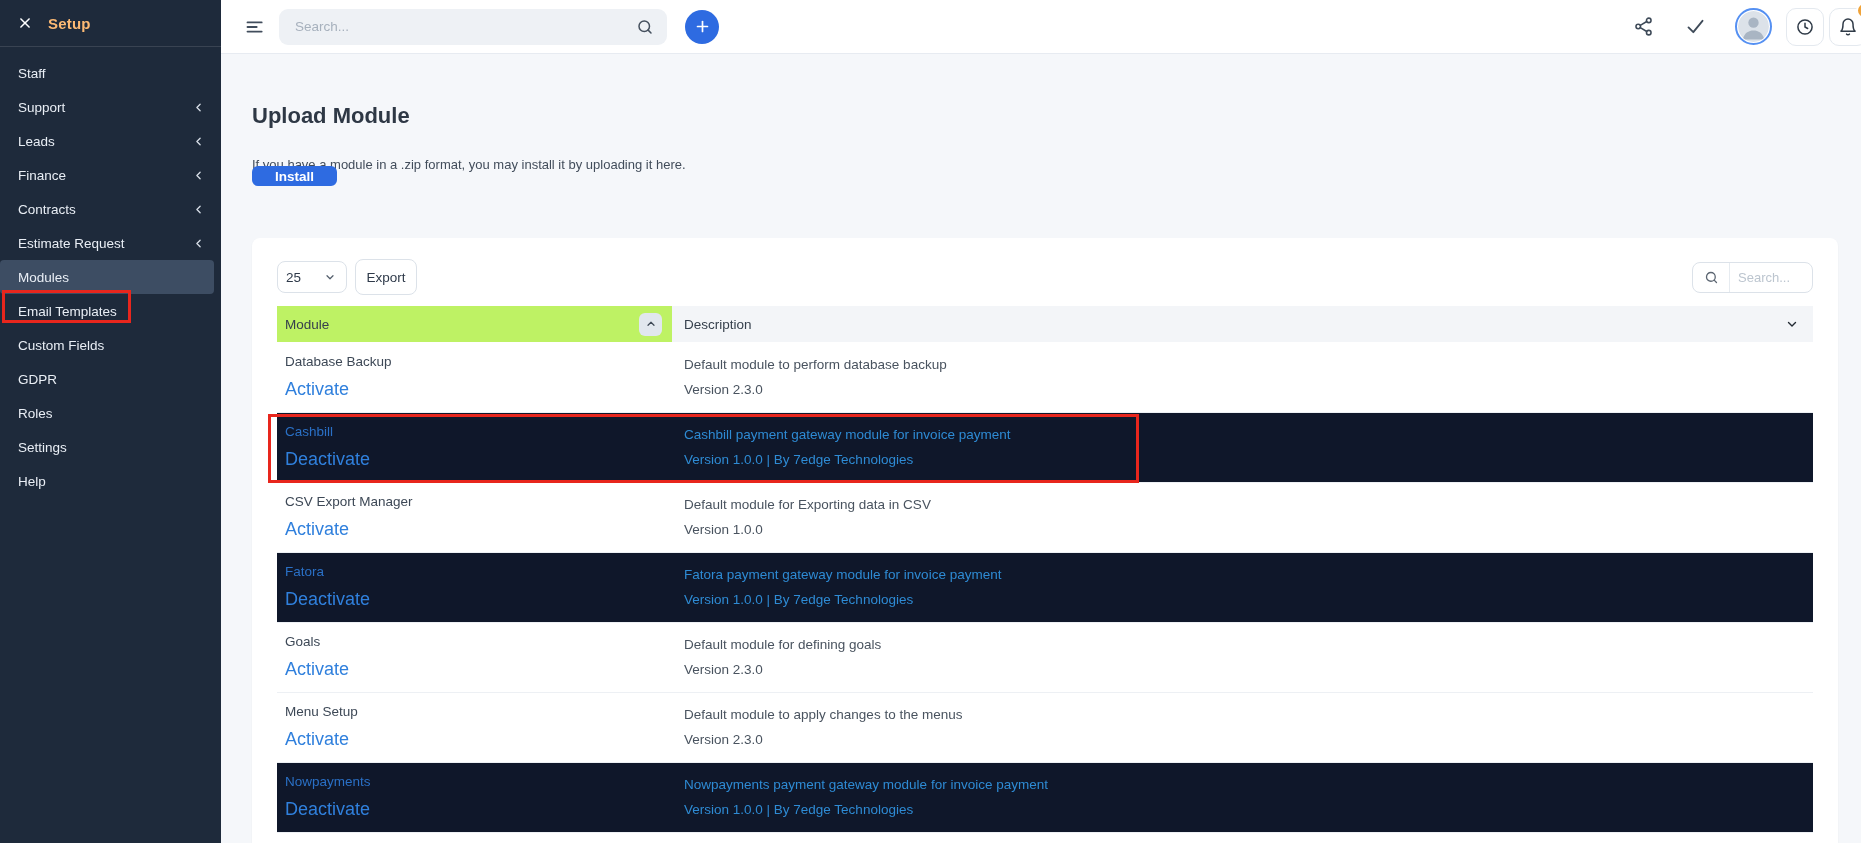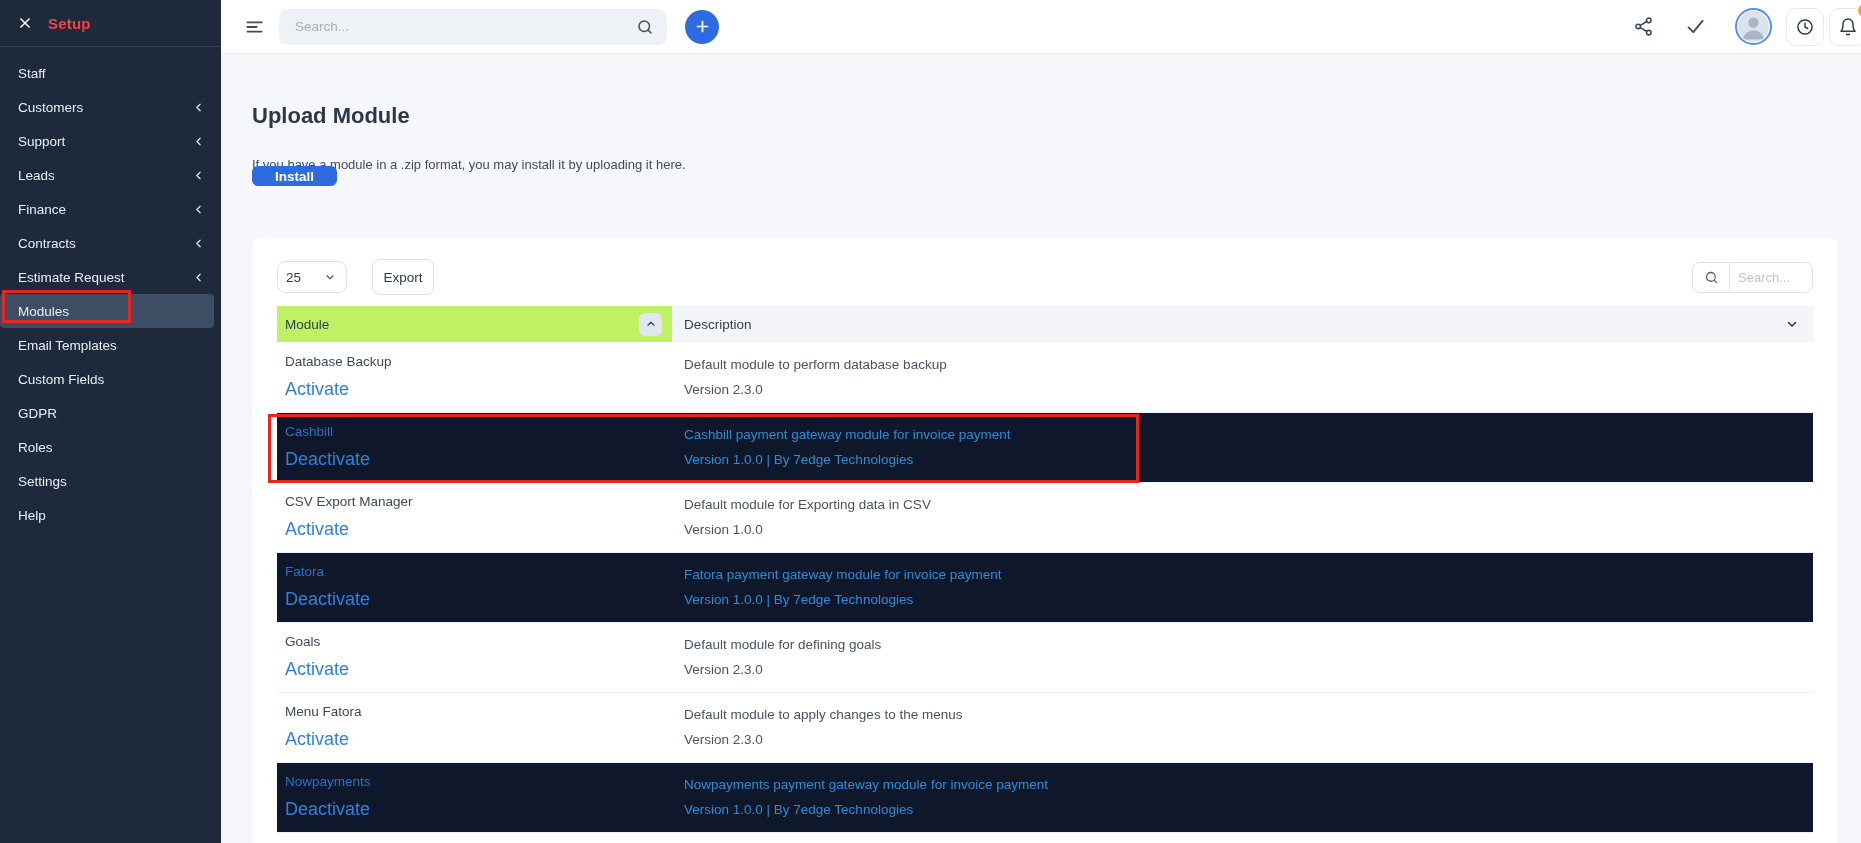--- a/index.html
+++ b/index.html
@@ -14,21 +14,21 @@
 
   
   .sidebar {
     position: absolute; left:0; top:0; width:221px; height:843px;
     background:#1e2a3b; z-index:5;
   }
   .sb-header {
     height:47px; display:flex; align-items:center; gap:16px;
     padding:0 18px; border-bottom:1px solid rgba(255,255,255,.12);
   }
-  .sb-title { color:#ef4444; font-size:15px; font-weight:700; letter-spacing:.2px; }
+  .sb-title { color:#fdba74; font-size:15px; font-weight:700; letter-spacing:.2px; }
   .sb-menu { list-style:none; margin-top:9px; }
   .sb-item {
     height:34px; display:flex; align-items:center;
     padding:0 16px 0 18px; color:#e9eef5; font-size:13.5px; cursor:pointer;
   }
   .sb-item .lbl { flex:1; }
   .sb-item.active {
     background:#3d4d63; border-radius:4px; margin-right:7px; padding-right:9px;
   }
   .sb-chevron { display:flex; align-items:center; color:#d7dee7; }
@@ -98,21 +98,21 @@
     position:absolute; left:31px; top:184px; width:1586px; height:682px;
     background:#ffffff; border-radius:8px; box-shadow:0 1px 2px rgba(20,30,50,.05);
   }
   .controls { position:absolute; left:25px; right:25px; top:23px; height:32px; display:flex; align-items:center; }
   .page-size {
     width:70px; height:32px; border:1px solid #dce2e9; border-radius:8px; background:#fff;
     display:flex; align-items:center; justify-content:space-between;
     padding:0 10px 0 8px; font-size:13.5px; color:#2f3a4a; cursor:pointer;
   }
   .export-btn {
-    margin-left:25px; width:62px; height:36px; border:1px solid #dce2e9; border-radius:8px;
+    margin-left:8px; width:62px; height:36px; border:1px solid #dce2e9; border-radius:8px;
     background:#fff; font-size:13.5px; color:#2f3a4a; font-family:inherit; cursor:pointer;
   }
   .tbl-search {
     margin-left:auto; width:121px; height:31px; border:1px solid #dce2e9; border-radius:8px;
     background:#fff; display:flex; align-items:center; overflow:hidden;
   }
   .ts-icon { width:37px; height:100%; display:flex; align-items:center; justify-content:center;
              border-right:1px solid #e6ebf0; color:#5c6672; }
   .tbl-search input { flex:1; min-width:0; border:none; outline:none; padding:0 8px;
                       font-size:13px; color:#333; font-family:inherit; }
@@ -153,28 +153,20 @@
       <svg width="14" height="14" viewBox="0 0 24 24" fill="none" stroke="#fff" stroke-width="2.6" stroke-linecap="round">
           <line x1="5" y1="5" x2="19" y2="19"></line>
           <line x1="19" y1="5" x2="5" y2="19"></line>
         </svg>
     </span>
     <span class="sb-title">Setup</span>
   </div>
   <ul class="sb-menu">
     <li class="sb-item">
         <span class="lbl">Staff</span>
-      </li>
-    <li class="sb-item">
-        <span class="lbl">Customers</span>
-        <span class="sb-chevron">
-          <svg width="13" height="13" viewBox="0 0 24 24" fill="none" stroke="currentColor" stroke-width="2.4" stroke-linecap="round" stroke-linejoin="round">
-            <polyline points="15 18 9 12 15 6"></polyline>
-          </svg>
-        </span>
       </li>
     <li class="sb-item">
         <span class="lbl">Support</span>
         <span class="sb-chevron">
           <svg width="13" height="13" viewBox="0 0 24 24" fill="none" stroke="currentColor" stroke-width="2.4" stroke-linecap="round" stroke-linejoin="round">
             <polyline points="15 18 9 12 15 6"></polyline>
           </svg>
         </span>
       </li>
     <li class="sb-item">
@@ -400,21 +392,21 @@
               <div class="cell-name">Goals</div>
               <div class="cell-action">Activate</div>
             </td>
           <td class="d">
               <div class="cell-desc">Default module for defining goals</div>
               <div class="cell-version">Version 2.3.0</div>
             </td>
         </tr>
         <tr>
           <td>
-              <div class="cell-name">Menu Fatora</div>
+              <div class="cell-name">Menu Setup</div>
               <div class="cell-action">Activate</div>
             </td>
           <td class="d">
               <div class="cell-desc">Default module to apply changes to the menus</div>
               <div class="cell-version">Version 2.3.0</div>
             </td>
         </tr>
         <tr class="active-row">
           <td>
               <div class="cell-name">Nowpayments</div>

